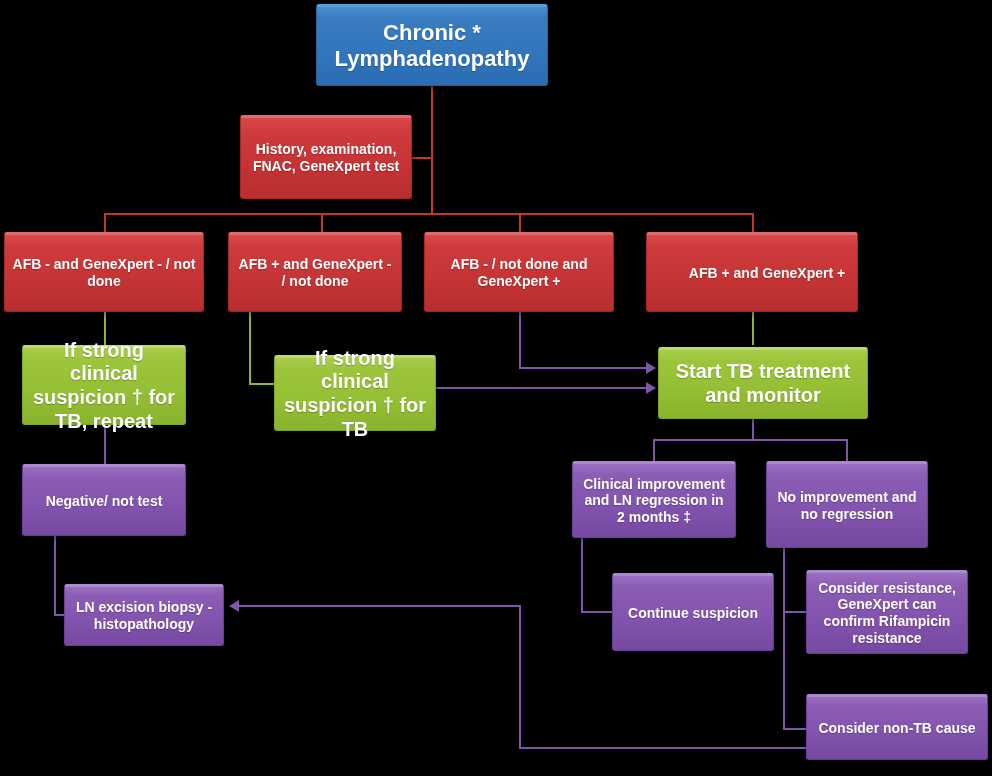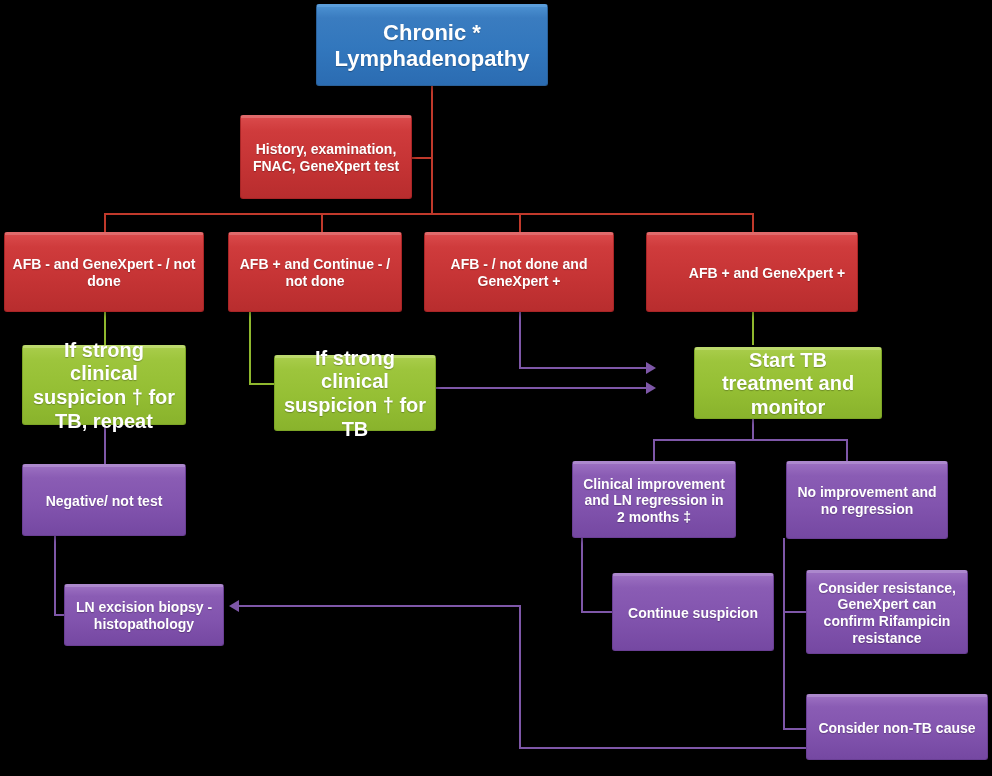--- a/index.html
+++ b/index.html
@@ -157,52 +157,52 @@
 
   <div class="node n-red" style="left:240px; top:115px; width:172px; height:84px;">
     <span>History, examination, FNAC, GeneXpert test</span>
   </div>
 
   <div class="node n-red" style="left:4px; top:232px; width:200px; height:80px;">
     <span>AFB - and GeneXpert - / not done</span>
   </div>
 
   <div class="node n-red" style="left:228px; top:232px; width:174px; height:80px;">
-    <span>AFB + and Continue - / not done</span>
+    <span>AFB + and GeneXpert - / not done</span>
   </div>
 
   <div class="node n-red" style="left:424px; top:232px; width:190px; height:80px;">
     <span>AFB - / not done and GeneXpert +</span>
   </div>
 
   <div class="node n-red" style="left:646px; top:232px; width:212px; height:80px;padding-left:37px;">
     <span>AFB + and GeneXpert +</span>
   </div>
 
   <div class="node n-green" style="left:22px; top:345px; width:164px; height:80px;">
     <span>If strong clinical suspicion † for TB, repeat</span>
   </div>
 
   <div class="node n-green" style="left:274px; top:355px; width:162px; height:76px;">
     <span>If strong clinical suspicion † for TB</span>
   </div>
 
-  <div class="node n-green" style="left:694px; top:347px; width:188px; height:72px;">
+  <div class="node n-green" style="left:658px; top:347px; width:210px; height:72px;">
     <span>Start TB treatment and monitor</span>
   </div>
 
   <div class="node n-purple" style="left:22px; top:464px; width:164px; height:72px;">
     <span>Negative/ not test</span>
   </div>
 
   <div class="node n-purple" style="left:572px; top:461px; width:164px; height:77px;">
     <span>Clinical improvement and LN regression in 2 months ‡</span>
   </div>
 
-  <div class="node n-purple" style="left:766px; top:461px; width:162px; height:78px;margin-left:20px;">
+  <div class="node n-purple" style="left:766px; top:461px; width:162px; height:87px;">
     <span>No improvement and no regression</span>
   </div>
 
   <div class="node n-purple" style="left:64px; top:584px; width:160px; height:62px;">
     <span>LN excision biopsy - histopathology</span>
   </div>
 
   <div class="node n-purple" style="left:612px; top:573px; width:162px; height:78px;">
     <span>Continue suspicion</span>
   </div>

